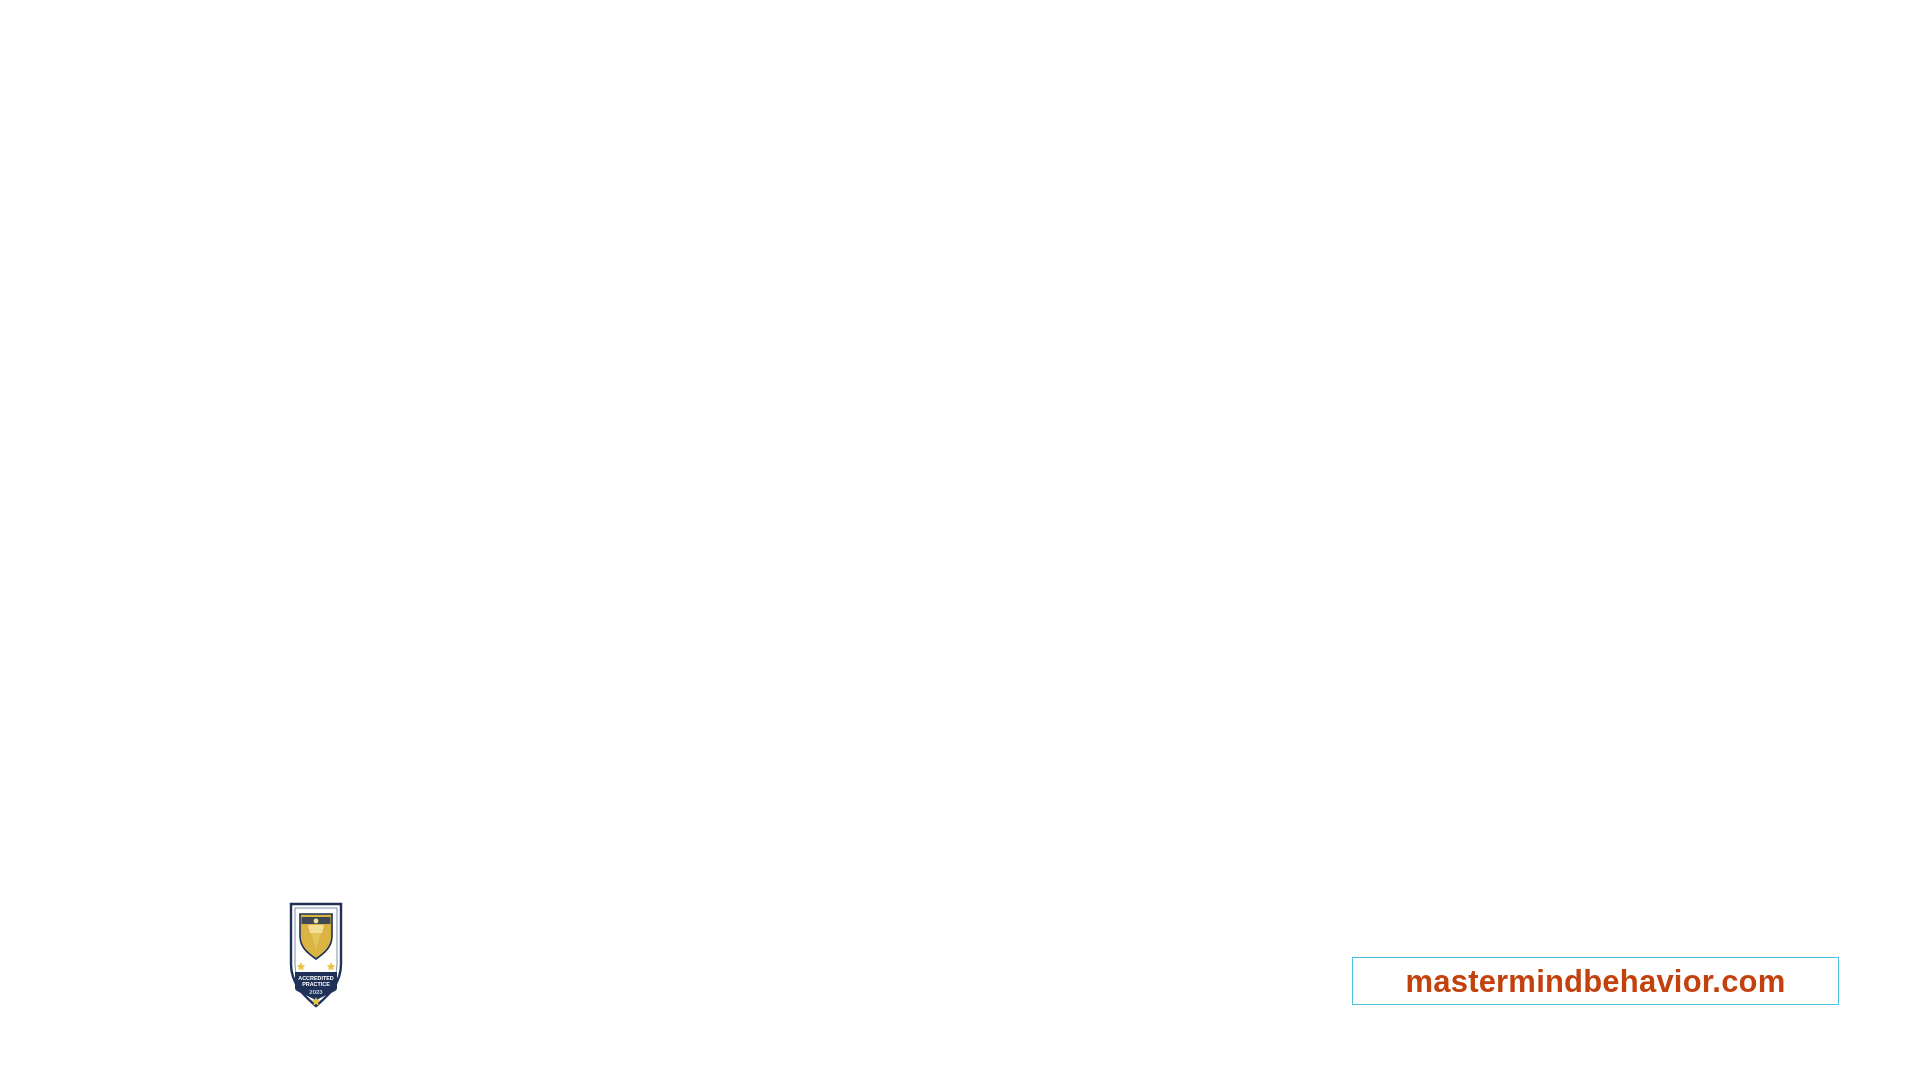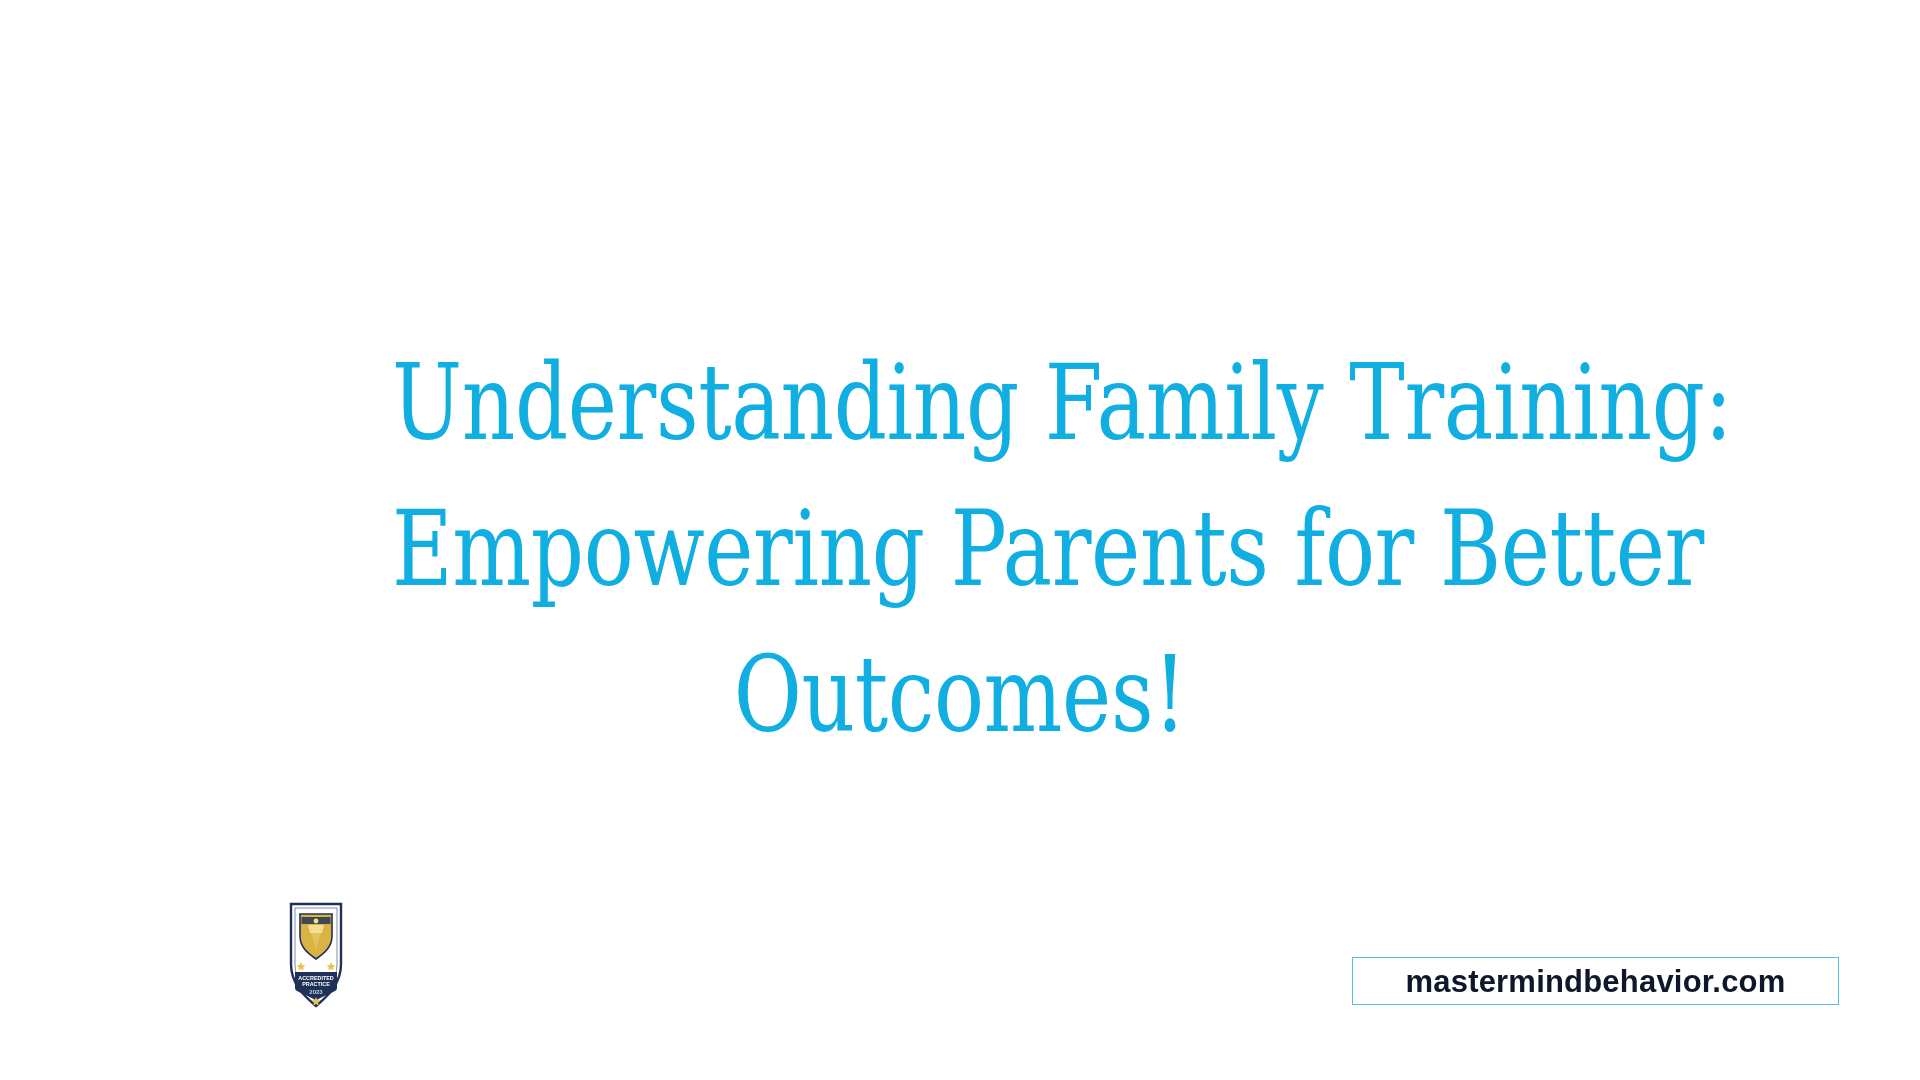--- a/index.html
+++ b/index.html
@@ -79,25 +79,20 @@
     letter-spacing: 0.2px;
     line-height: 1;
     white-space: nowrap;
   }
 </style>
 </head>
 <body>
 
 <div class="slide" style="background: rgb(255, 255, 255);">
 
-  <div class="title-block">
-    <span class="title-line" style="color: rgb(17, 174, 226); transform: scaleX(0.8);">Understanding Family Training:</span>
-    <span class="title-line" style="color: rgb(17, 174, 226); transform: scaleX(0.8);">Empowering Parents for Better</span>
-    <span class="title-line" style="color: rgb(17, 174, 226); transform: scaleX(0.8);">Outcomes!</span>
-  </div>
 
   <div class="badge">
     <svg viewBox="0 0 56 112" xmlns="http://www.w3.org/2000/svg">
 
       <path d="M3 6 h50 v60 c0 22 -16 34 -25 42 c-9 -8 -25 -20 -25 -42 z" fill="#FFFFFF" stroke="#1F3157" stroke-width="2.4"></path>
 
       <path d="M7 10 h42 v56 c0 19 -13 30 -21 37 c-8 -7 -21 -18 -21 -37 z" fill="#FFFFFF" stroke="#7D8DAA" stroke-width="1"></path>
 
       <path d="M12 16 h32 v22 c0 12 -9 18 -16 23 c-7 -5 -16 -11 -16 -23 z" fill="#D9B443" stroke="#1F3157" stroke-width="1.6"></path>
       <rect x="13.5" y="19" width="29" height="7" fill="#1F3157" opacity="0.82"></rect>
@@ -111,16 +106,16 @@
       <path d="M7 74 h42 v16 c0 2 -2 3 -4 4 l-17 8 l-17 -8 c-2 -1 -4 -2 -4 -4 z" fill="#1F3157"></path>
       <text x="28" y="81.5" text-anchor="middle" fill="#FFFFFF" font-family="Liberation Sans, sans-serif" font-size="5.4" font-weight="bold">ACCREDITED</text>
       <text x="28" y="88" text-anchor="middle" fill="#FFFFFF" font-family="Liberation Sans, sans-serif" font-size="5.4" font-weight="bold">PRACTICE</text>
       <text x="28" y="96" text-anchor="middle" fill="#BFD0E8" font-family="Liberation Sans, sans-serif" font-size="6" font-weight="bold">2023</text>
 
       <path d="M28 99 l1.3 3 l3 .4 l-2.2 2 l.6 3 l-2.7-1.5 l-2.7 1.5 l.6-3 l-2.2-2 l3-.4 z" fill="#E8C34A"></path>
     </svg>
   </div>
 
   <div class="site-chip" style="border-color: rgb(79, 192, 228); background: rgb(255, 255, 255);">
-    <span class="site-chip-text" style="color: #0f172a;">mastermindbehavior.com</span>
+    <span class="site-chip-text" style="color: #c2410c;">mastermindbehavior.com</span>
   </div>
 
 </div>
 
 </body></html>

